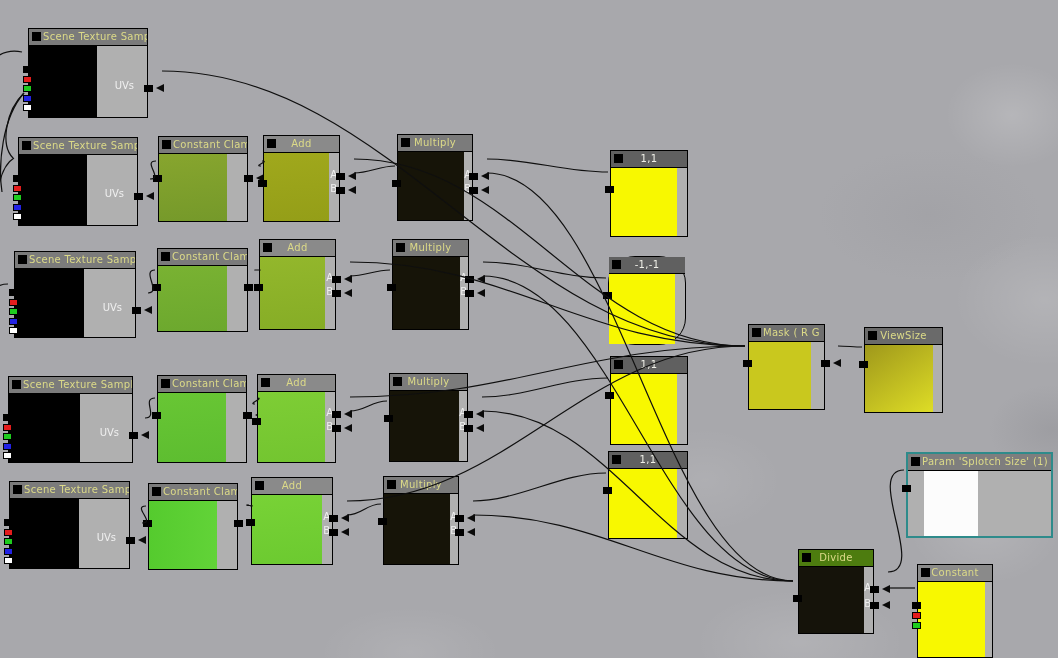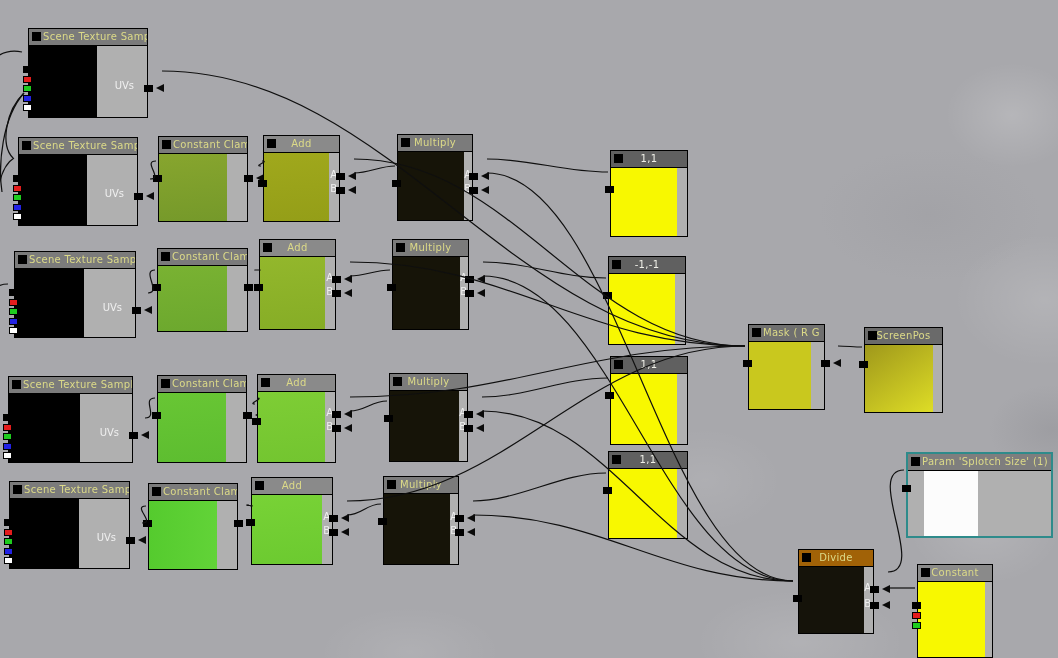--- a/index.html
+++ b/index.html
@@ -215,21 +215,21 @@
         <span class="pin" style="background: rgb(0, 0, 0); top: 38px; right: -6px;"></span>
         <span class="arr" style="top: 37px; right: -17px;"></span>
         <span class="pin" style="background: rgb(0, 0, 0); top: 52px; right: -6px;"></span>
         <span class="arr" style="top: 51px; right: -17px;"></span>
       </div>
       <div class="node" style="left: 610px; top: 150px; width: 78px; height: 87px;">
         <div class="tb center" style="background: rgb(96, 96, 96);"><span class="cb"></span><span style="color: rgb(240, 240, 232);">1,1</span></div>
         <div class="pv" style="left: 0px; right: 10px; background: rgb(248, 248, 0);"></div>
         <span class="pin" style="background: rgb(0, 0, 0); top: 35px; left: -6px;"></span>
       </div>
-      <div class="node" style="left: 608px; top: 256px; width: 78px; height: 89px;">
+      <div class="node" style="left: 608px; top: 256px; width: 78px; height: 89px; border-radius: 27px;">
         <div class="tb center" style="background: rgb(96, 96, 96);"><span class="cb"></span><span style="color: rgb(240, 240, 232);">-1,-1</span></div>
         <div class="pv" style="left: 0px; right: 10px; background: rgb(248, 248, 0);"></div>
         <span class="pin" style="background: rgb(0, 0, 0); top: 35px; left: -6px;"></span>
       </div>
       <div class="node" style="left: 610px; top: 356px; width: 78px; height: 89px;">
         <div class="tb center" style="background: rgb(96, 96, 96);"><span class="cb"></span><span style="color: rgb(240, 240, 232);">1,1</span></div>
         <div class="pv" style="left: 0px; right: 10px; background: rgb(248, 248, 0);"></div>
         <span class="pin" style="background: rgb(0, 0, 0); top: 35px; left: -6px;"></span>
       </div>
       <div class="node" style="left: 608px; top: 451px; width: 80px; height: 88px;">
@@ -238,31 +238,31 @@
         <span class="pin" style="background: rgb(0, 0, 0); top: 35px; left: -6px;"></span>
       </div>
       <div class="node" style="left: 748px; top: 324px; width: 77px; height: 86px;">
         <div class="tb left" style="background: rgb(111, 111, 111);"><span class="cb"></span><span style="color: rgb(220, 218, 136);">Mask ( R G )</span></div>
         <div class="pv" style="left: 0px; right: 13px; background: rgb(201, 200, 30);"></div>
         <span class="pin" style="background: rgb(0, 0, 0); top: 35px; left: -6px;"></span>
         <span class="pin" style="background: rgb(0, 0, 0); top: 35px; right: -6px;"></span>
         <span class="arr" style="top: 34px; right: -17px;"></span>
       </div>
       <div class="node" style="left: 864px; top: 327px; width: 79px; height: 86px;">
-        <div class="tb center" style="background: rgb(106, 106, 106);"><span class="cb"></span><span style="color: rgb(220, 218, 136);">ScreenPos</span></div>
+        <div class="tb center" style="background: rgb(106, 106, 106);"><span class="cb"></span><span style="color: rgb(220, 218, 136);">ViewSize</span></div>
         <div class="pv" style="left: 0px; right: 9px; background: linear-gradient(145deg, rgb(159, 152, 27), rgb(222, 221, 38));"></div>
         <span class="pin" style="background: rgb(0, 0, 0); top: 33px; left: -6px;"></span>
       </div>
       <div class="node sel" style="left: 906px; top: 452px; width: 147px; height: 86px;">
         <div class="tb left" style="background: rgb(126, 126, 126);"><span class="cb"></span><span style="color: rgb(220, 218, 136);">Param 'Splotch Size' (1)</span></div>
         <div class="pv" style="left: 16px; width: 54px; background: rgb(252, 252, 252);"></div>
         <span class="pin" style="background: rgb(0, 0, 0); top: 31px; left: -6px;"></span>
       </div>
       <div class="node" style="left: 798px; top: 549px; width: 76px; height: 85px;">
-        <div class="tb center" style="background: #a16207;"><span class="cb"></span><span style="color: rgb(220, 218, 136);">Divide</span></div>
+        <div class="tb center" style="background: #4d7c0f;"><span class="cb"></span><span style="color: rgb(220, 218, 136);">Divide</span></div>
         <div class="pv" style="left: 0px; right: 9px; background: rgb(21, 19, 10);"></div>
         <span class="lb" style="top: 33px; right: 2px;">A</span>
         <span class="lb" style="top: 49px; right: 2px;">B</span>
         <span class="pin" style="background: rgb(0, 0, 0); top: 45px; left: -6px;"></span>
         <span class="pin" style="background: rgb(0, 0, 0); top: 36px; right: -6px;"></span>
         <span class="arr" style="top: 35px; right: -17px;"></span>
         <span class="pin" style="background: rgb(0, 0, 0); top: 52px; right: -6px;"></span>
         <span class="arr" style="top: 51px; right: -17px;"></span>
       </div>
       <div class="node" style="left: 917px; top: 564px; width: 76px; height: 94px;">

